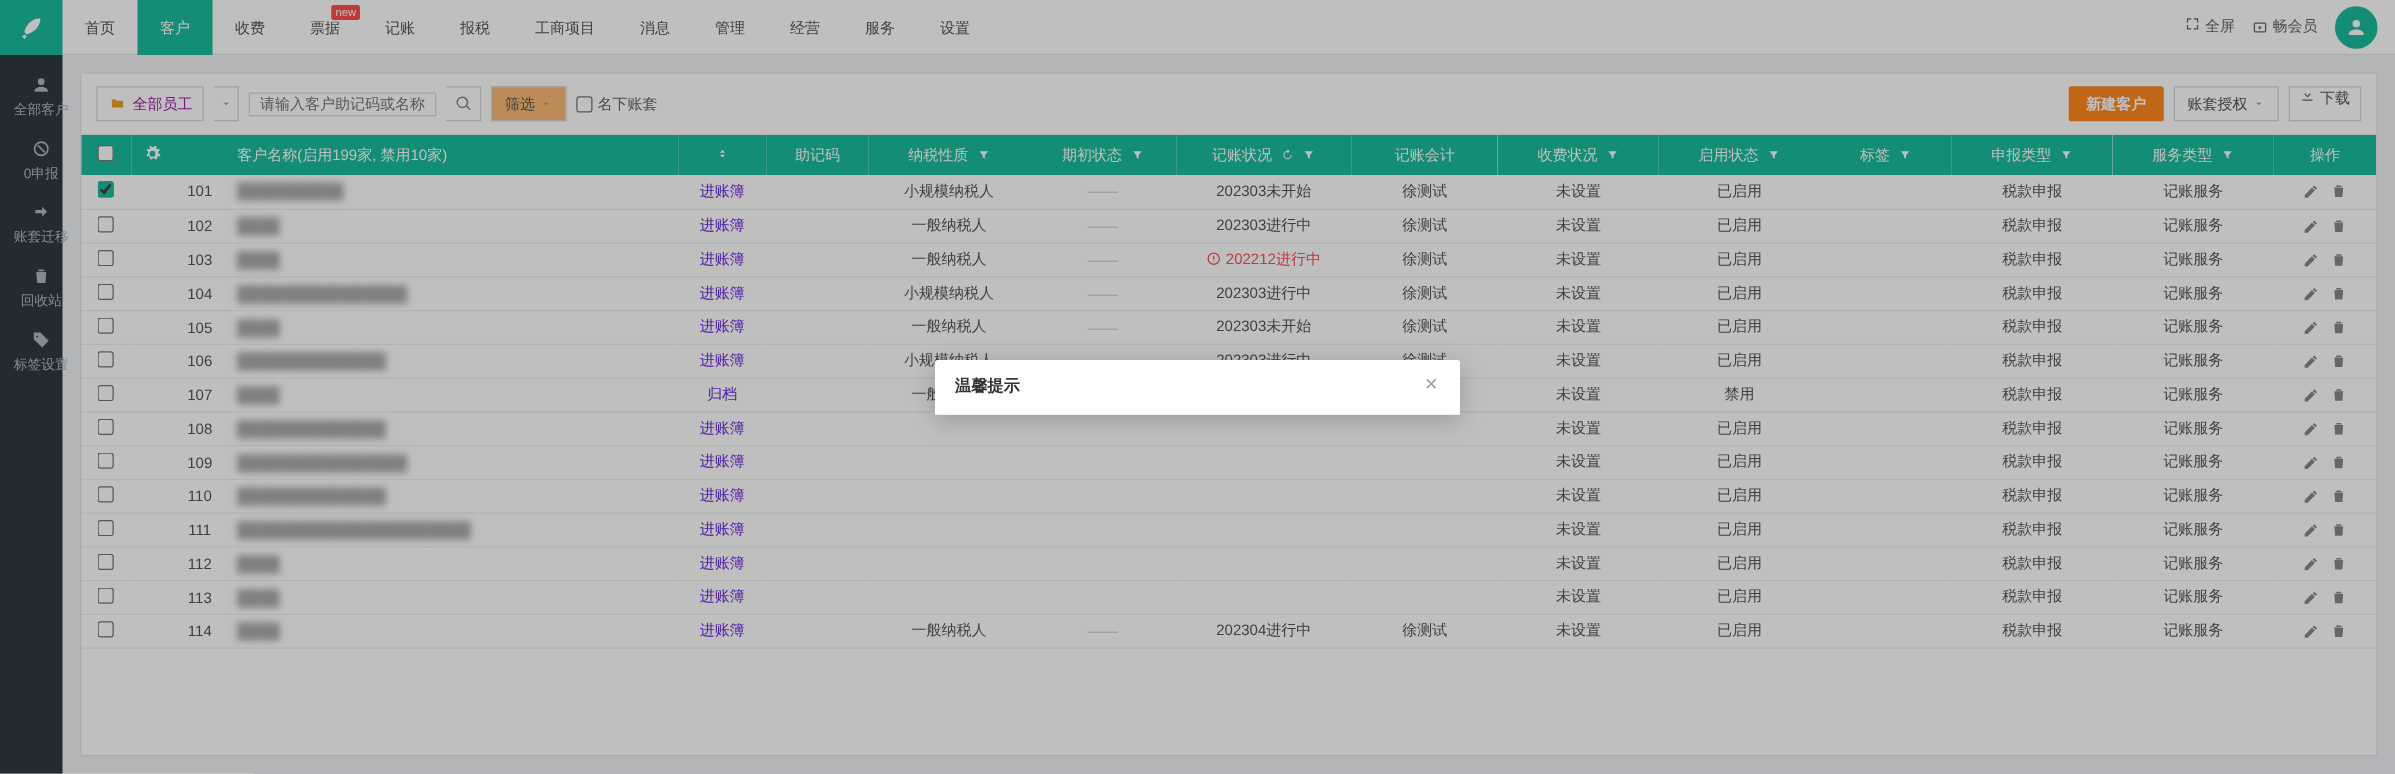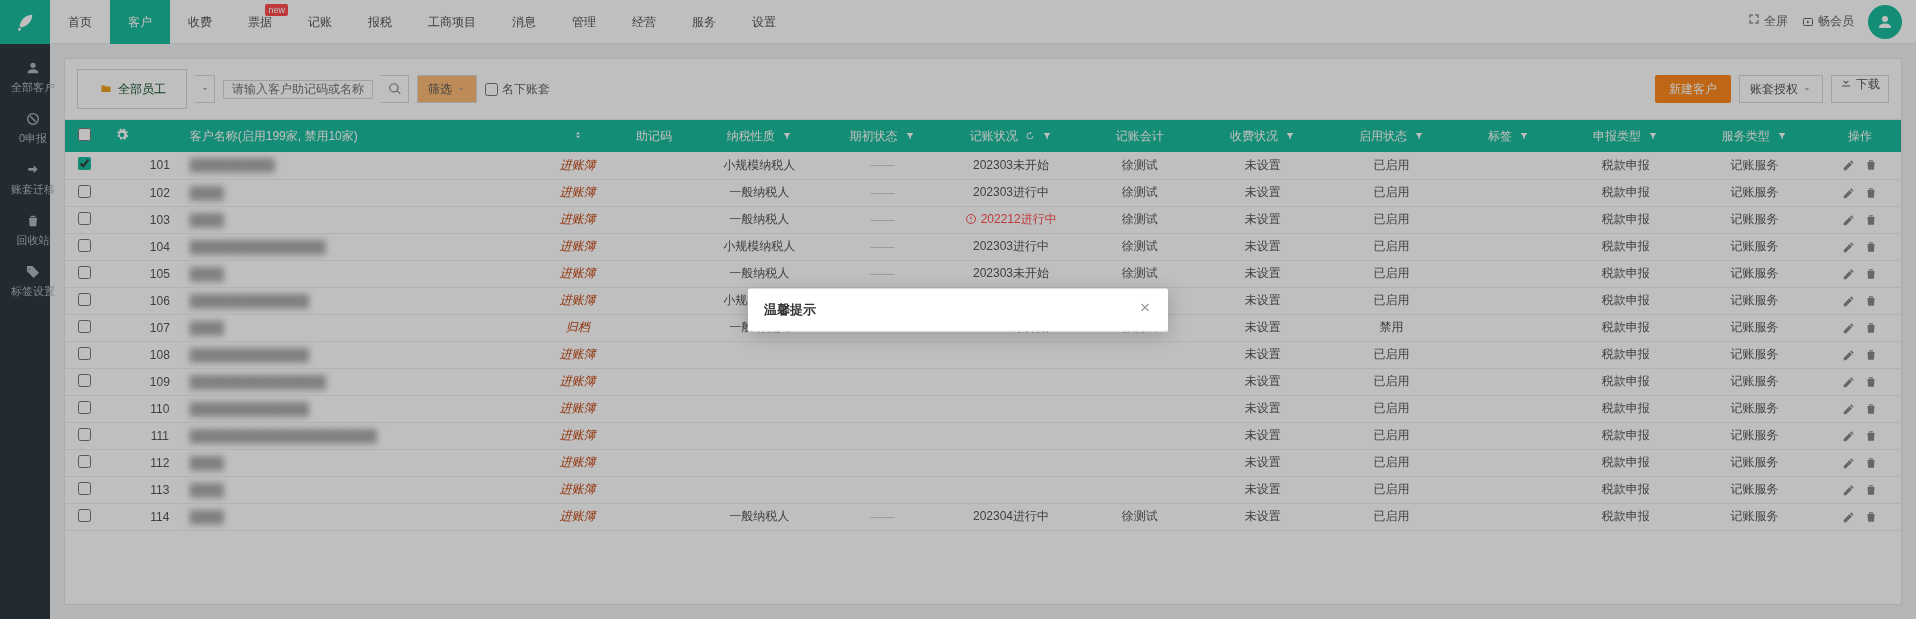--- a/index.html
+++ b/index.html
@@ -13,39 +13,39 @@
 .nav-item .badge { position:absolute; top:4px; right:2px; background:#ff4d4f; color:#fff; font-size:9px; padding:0 3px; border-radius:2px; line-height:12px;}
 .topnav-right { margin-left: auto; display: flex; align-items: center; gap: 14px; padding-right: 14px; color:#666;}
 .avatar { width: 34px; height: 34px; border-radius: 50%; background: #1abc9c; display:flex;align-items:center;justify-content:center;}
 .avatar svg{width:18px;height:18px;fill:#fff;}
 .sidebar { position: absolute; left:0; top:44px; bottom:0; width:50px; background:#2f3a40; display:flex; flex-direction:column; align-items:center; padding-top:8px;}
 .sidebar-item{ width:50px; text-align:center; color:#b0b8bd; font-size:11px; padding:8px 0; cursor:pointer;margin-left:16px;}
 .sidebar-item svg{width:16px;height:16px;display:block;margin:0 auto 4px;fill:#b0b8bd;}
 .main { position:absolute; left:50px; right:0; top:44px; bottom:0; padding:14px; }
 .panel{ background:#fff; border:1px solid #e5e5e5; border-radius:2px; height:100%; display:flex; flex-direction:column;}
 .toolbar{ padding:10px 12px; display:flex; align-items:center; gap:8px; border-bottom:1px solid #eee;}
-.select-box{ height:40px; border:1px solid #d9d9d9; display:flex; align-items:center; padding:0 20px; font-size:12px; color:#14532d; gap:4px; background:#fff;}
+.select-box{ height:28px; border:1px solid #d9d9d9; display:flex; align-items:center; padding:0 8px; font-size:12px; color:#a21caf; gap:4px; background:#fff;}
 .select-box .fold-icon{width:16px;height:16px;display:flex;align-items:center;justify-content:center;}
 .caret{ border:1px solid #d9d9d9; border-left:none; width:20px;height:28px;display:flex;align-items:center;justify-content:center;}
 .search-input{ height:19px; border:1px solid #d9d9d9; padding:0 8px; font-size:12px; width:150px; outline:none;}
 .search-btn{width:28px;height:28px;border:1px solid #d9d9d9;border-left:none;background:#fff;display:flex;align-items:center;justify-content:center;cursor:pointer;}
 .filter-btn{height:28px;border:1px solid #d9d9d9;padding:0 10px;background:#fdba74;display:flex;align-items:center;gap:4px;cursor:pointer;color:#555;}
 .chk{display:flex;align-items:center;gap:4px;color:#666;}
 .chk input{accent-color:#1abc9c;}
 .toolbar-right{margin-left:auto;display:flex;align-items:center;gap:8px;}
-.btn-primary{height:28px;background:#ff8a1e;color:#fff;border:none;padding:0 14px;border-radius:2px;cursor:pointer;font-size:12px;}
+.btn-primary{height:28px;background:#ff8a1e;color:#fff;border:none;padding:0 14px;border-radius:2px;cursor:pointer;font-size:12px;font-weight:bold;}
 .btn-outline{height:28px;border:1px solid #d9d9d9;background:#fff;padding:0 10px;display:flex;align-items:center;gap:4px;cursor:pointer;color:#555;}
 .dlbtn{height:28px;border:1px solid #d9d9d9;background:#fff;padding:0 8px;display:flex;align-items:flex-start;gap:4px;cursor:pointer;color:#555;}
 .table-wrap{ flex:1; overflow:auto;}
 table{ width:100%; border-collapse:collapse; table-layout:fixed;}
 th{ background:#1abc9c; color:#fff; font-weight:normal; font-size:12px; height:32px; padding:0 6px; text-align:center; position:relative;}
 th .f-icon{display:inline-block;margin-left:4px;width:10px;height:10px;vertical-align:middle;}
 td{ height:27px; border-bottom:1px solid #eee; font-size:12px; text-align:center; color:#555; padding:0 6px; white-space:nowrap; overflow:hidden; text-overflow:ellipsis;}
 td.left{text-align:left;padding-left:10px;}
-.link-teal{color:#c2410c;cursor:pointer;font-style:italic;}
+.link-teal{color:#6d28d9;cursor:pointer;}
 .dash{color:#ccc;}
 .warn{color:#ff4d4f;}
 .checkbox-cell input{accent-color:#1abc9c;}
 .actions-cell{display:flex;align-items:center;justify-content:center;gap:8px;}
 .actions-cell svg{width:14px;height:14px;fill:#888;cursor:pointer;}
 .blur{filter:blur(3px);color:#aaa;}
 
 .overlay{position:absolute;inset:0;background:rgba(0,0,0,0.25);}
 .modal{position:absolute;width:420px;background:#fff;border-radius:2px;box-shadow:0 4px 20px rgba(0,0,0,.2);left:50%;top:50%;transform:translate(-50%,-50%);}
 .modal-header{padding:12px 16px;border-bottom:1px solid #eee;display:flex;align-items:center;font-size:13px;font-weight:bold;color:#333;}

